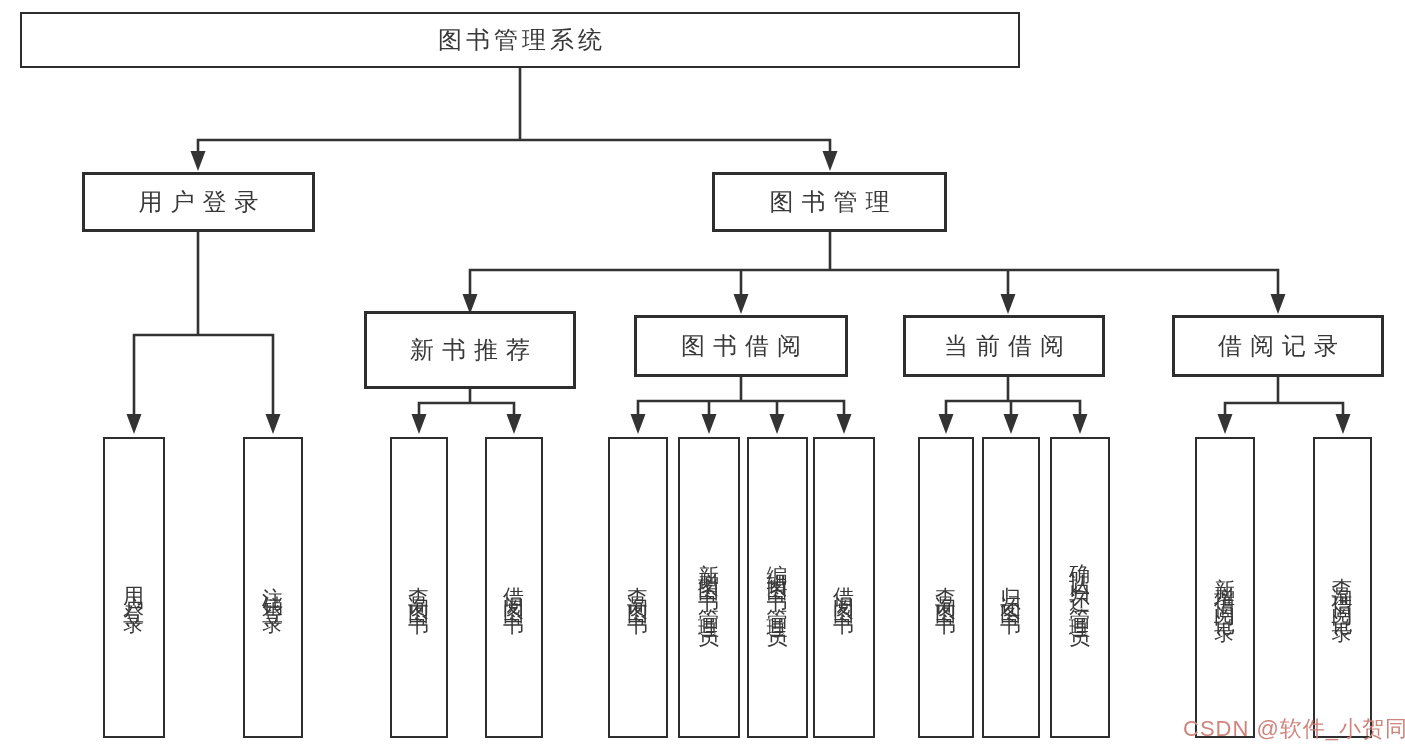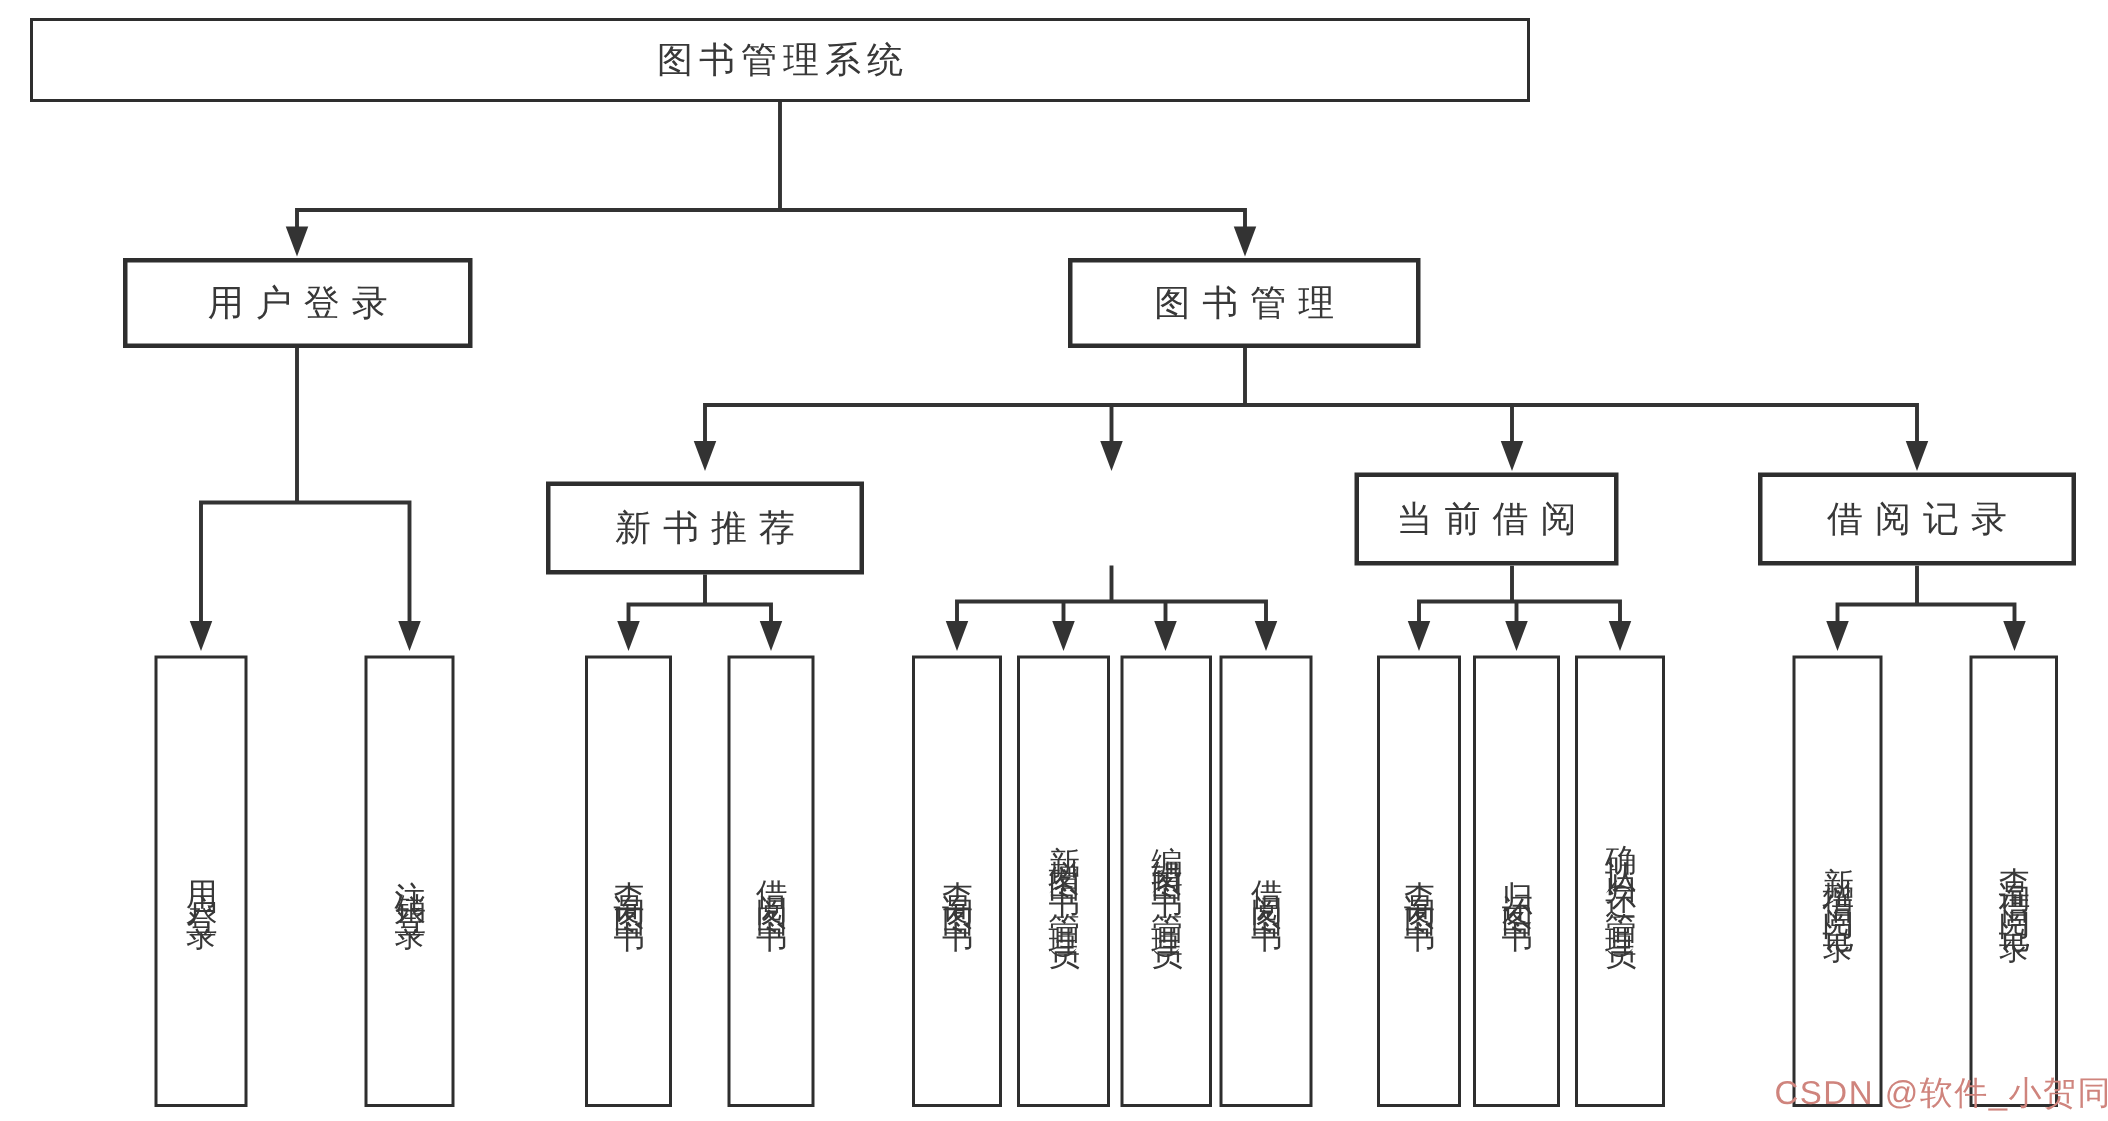--- a/index.html
+++ b/index.html
@@ -73,24 +73,27 @@
     <span>图书管理系统</span>
   </div>
 
   <div class="node hbox" style="left:82px;top:172px;width:233px;height:60px;">
     <span>用户登录</span>
   </div>
   <div class="node hbox" style="left:712px;top:172px;width:235px;height:60px;align-items:center;">
     <span>图书管理</span>
   </div>
 
-  <div class="node hbox" style="left:364px;top:321px;width:212px;height:62px;text-align:center;">
+  <div class="node hbox" style="left:364px;top:311px;width:212px;height:78px;text-align:center;">
     <span>新书推荐</span>
   </div>
-  <div class="node hbox" style="left:903px;top:315px;width:176px;height:62px;">
+  <div class="node hbox" style="left:634px;top:315px;width:214px;height:62px;">
+    <span>图书借阅</span>
+  </div>
+  <div class="node hbox" style="left:903px;top:315px;width:202px;height:62px;">
     <span>当前借阅</span>
   </div>
   <div class="node hbox" style="left:1172px;top:315px;width:212px;height:62px;">
     <span>借阅记录</span>
   </div>
 
   <div class="node leaf" style="left:103px;top:437px;width:62px;height:301px;">
     <span class="vlabel">用户登录</span>
   </div>
   <div class="node leaf" style="left:243px;top:437px;width:60px;height:301px;">

